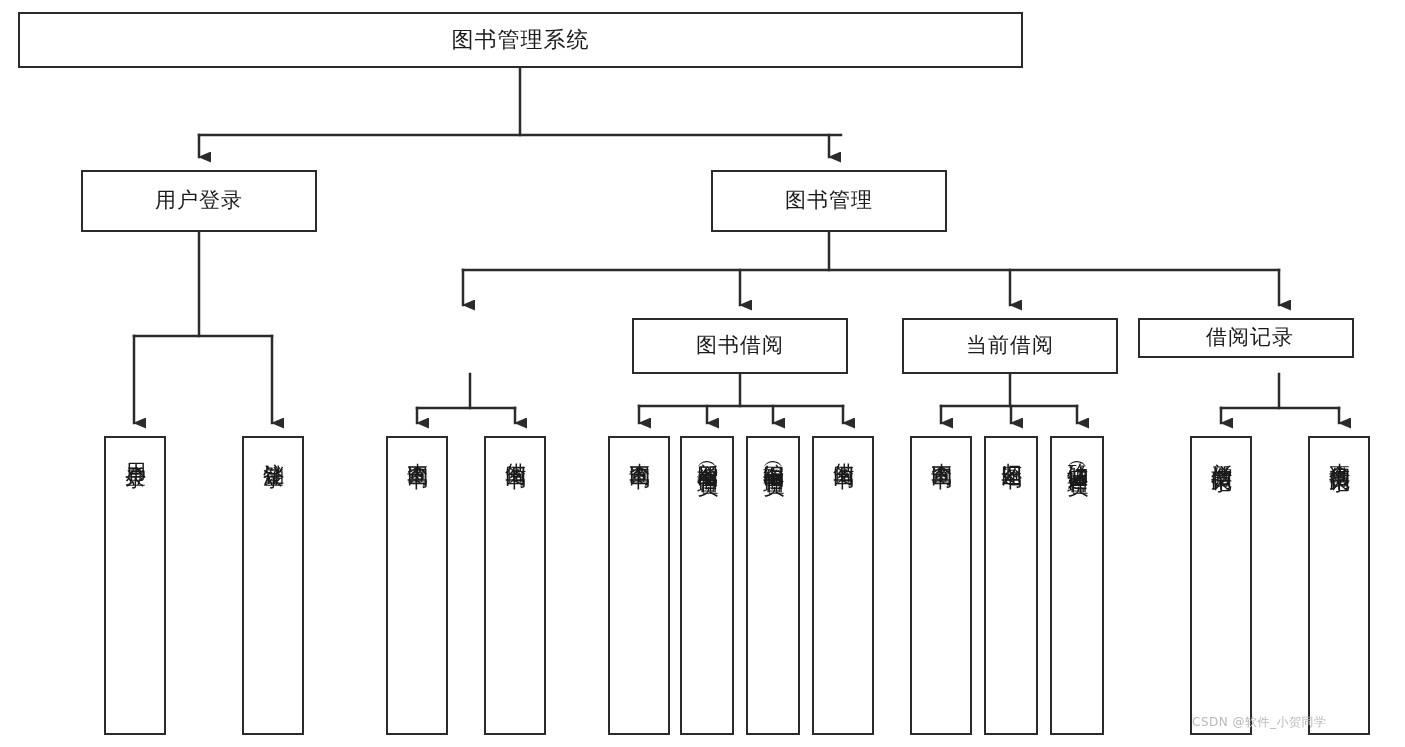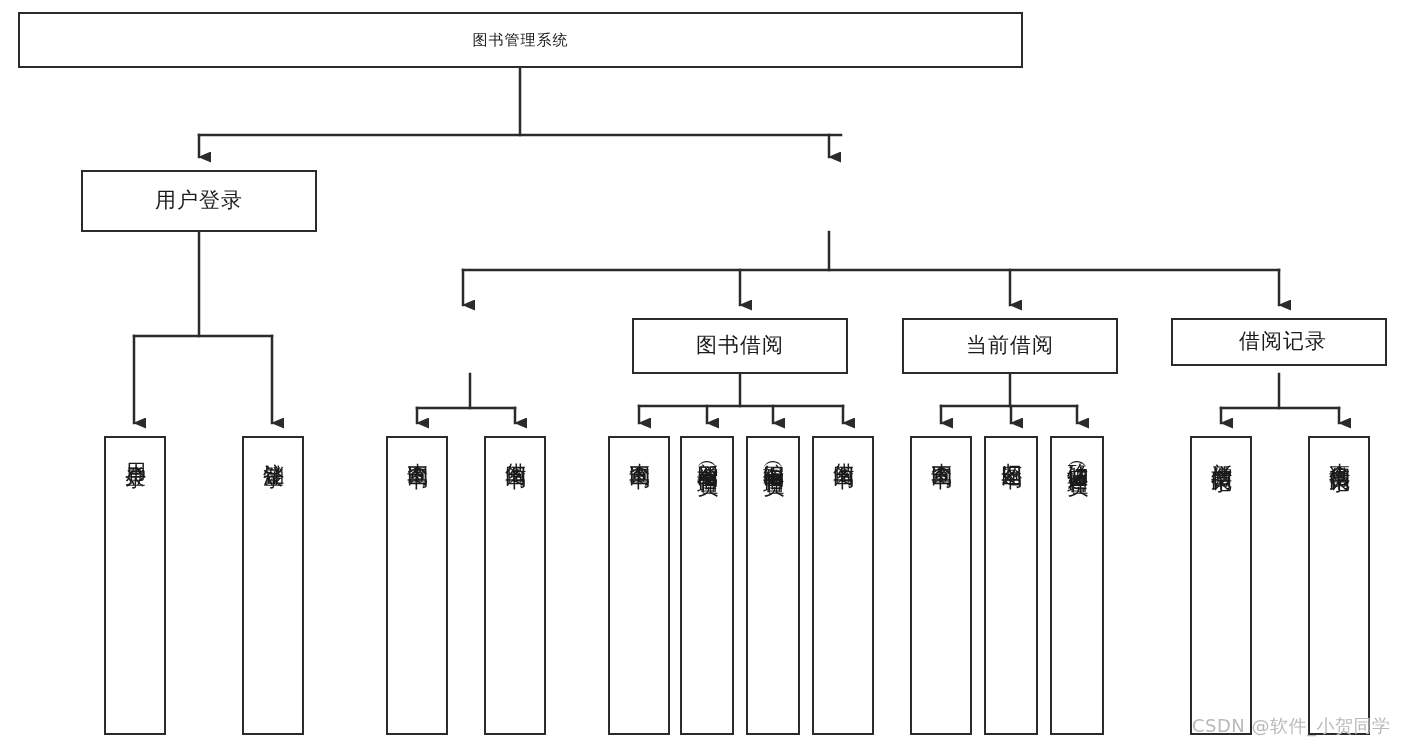--- a/index.html
+++ b/index.html
@@ -50,27 +50,27 @@
     justify-content: center;
   }
   .node.vert .vtext {
     writing-mode: vertical-rl;
     text-orientation: upright;
     letter-spacing: 2px;
     white-space: nowrap;
     display: block;
   }
   .node.root {
-    font-size: 15px;
+    font-size: 22px;
   }
   .watermark {
     position: absolute;
     left: 1192px;
     top: 714px;
-    font-size: 18px;
+    font-size: 12px;
     color: #b9b9b9;
     letter-spacing: 0.5px;
     white-space: nowrap;
     font-family: "DejaVu Sans", "Liberation Sans", sans-serif;
   }
 </style>
 </head>
 <body>
 
 <div id="canvas">
@@ -136,24 +136,25 @@
       <path d="M 1279,374 L 1279,408" stroke="#2b2b2b" stroke-width="2.5"></path>
       <path d="M 1221,408 L 1339,408" stroke="#2b2b2b" stroke-width="2.5"></path>
       <path d="M 1221,408 L 1221,423" marker-end="url(#arrowdown)" stroke="#2b2b2b" stroke-width="2.5"></path>
       <path d="M 1339,408 L 1339,423" marker-end="url(#arrowdown)" stroke="#2b2b2b" stroke-width="2.5"></path>
     </g>
   </svg>
 
   <div class="node horiz root" style="left: 18px; top: 12px; width: 1005px; height: 56px;">图书管理系统</div>
 
   <div class="node horiz" style="left: 81px; top: 170px; width: 236px; height: 62px;">用户登录</div>
+  <div class="node horiz" style="left: 711px; top: 170px; width: 236px; height: 62px;">图书管理</div>
 
   <div class="node horiz" style="left: 902px; top: 318px; width: 216px; height: 56px;">当前借阅</div>
   <div class="node horiz" style="left: 632px; top: 318px; width: 216px; height: 56px;">图书借阅</div>
-  <div class="node horiz" style="left: 1171px; top: 318px; width: 216px; height: 48px; padding-left: 8px;">借阅记录</div>
+  <div class="node horiz" style="left: 1138px; top: 318px; width: 216px; height: 40px; padding-left: 8px;">借阅记录</div>
 
   <div class="node vert" style="left: 104px; top: 436px; width: 62px; height: 299px;">
     <span class="vtext">用户登录</span>
   </div>
   <div class="node vert" style="left: 242px; top: 436px; width: 62px; height: 299px;">
     <span class="vtext">注销登录</span>
   </div>
   <div class="node vert" style="left: 386px; top: 436px; width: 62px; height: 299px;">
     <span class="vtext">查询图书</span>
   </div>

